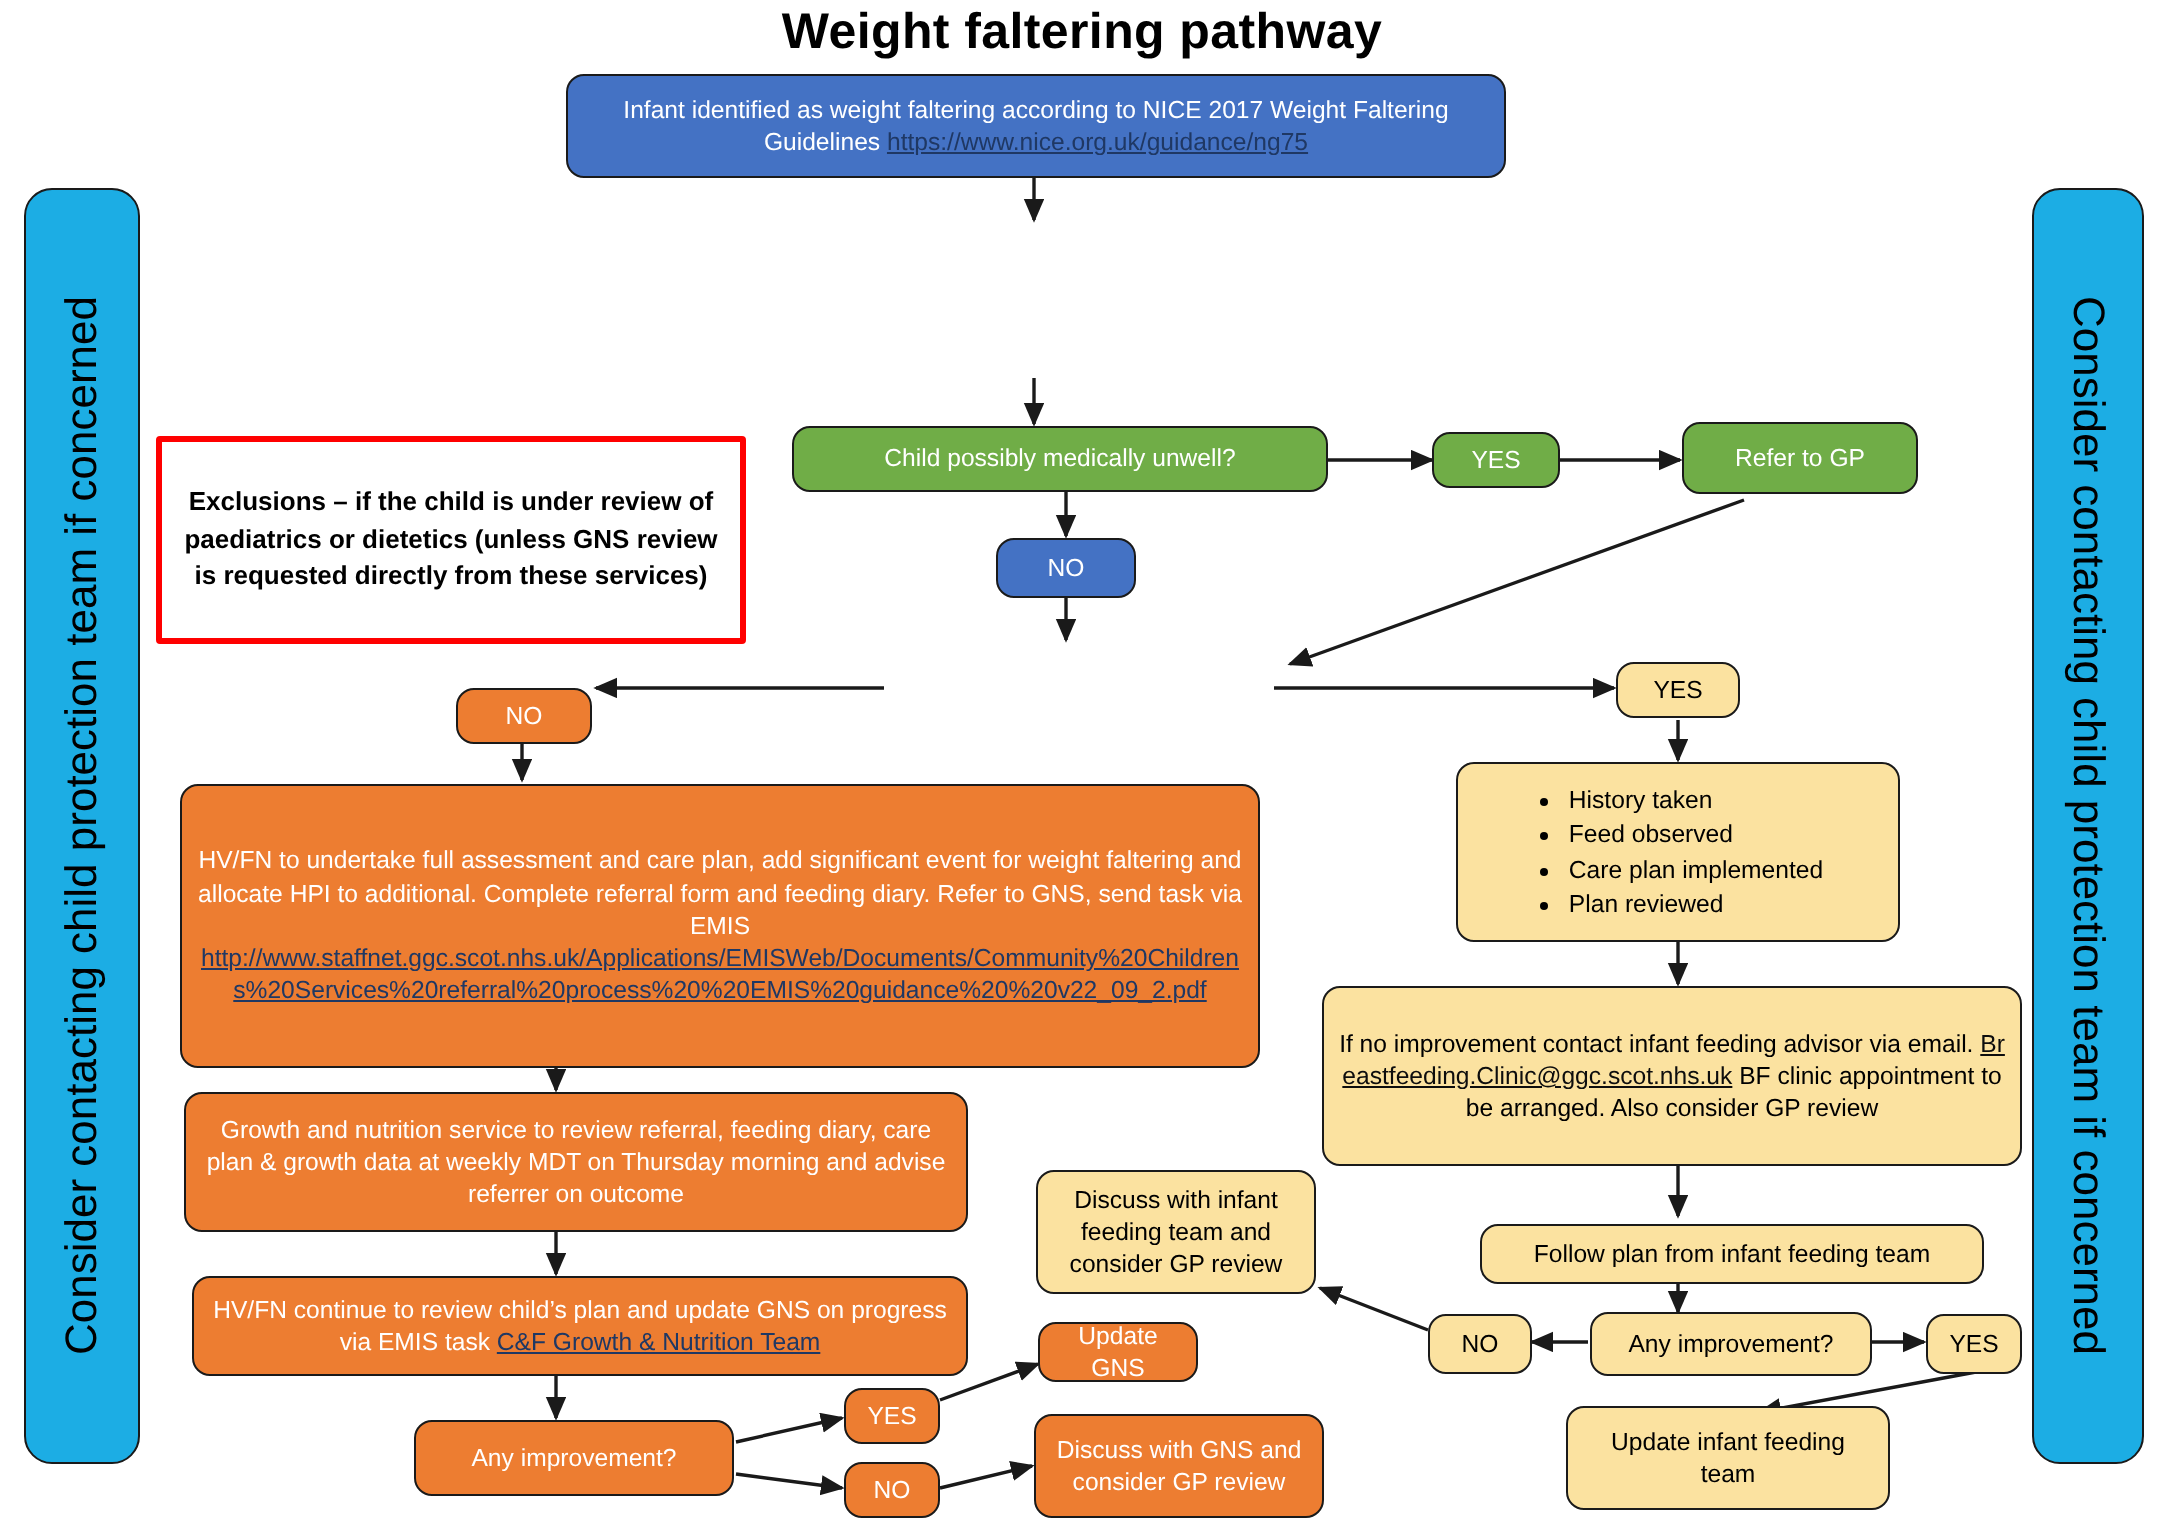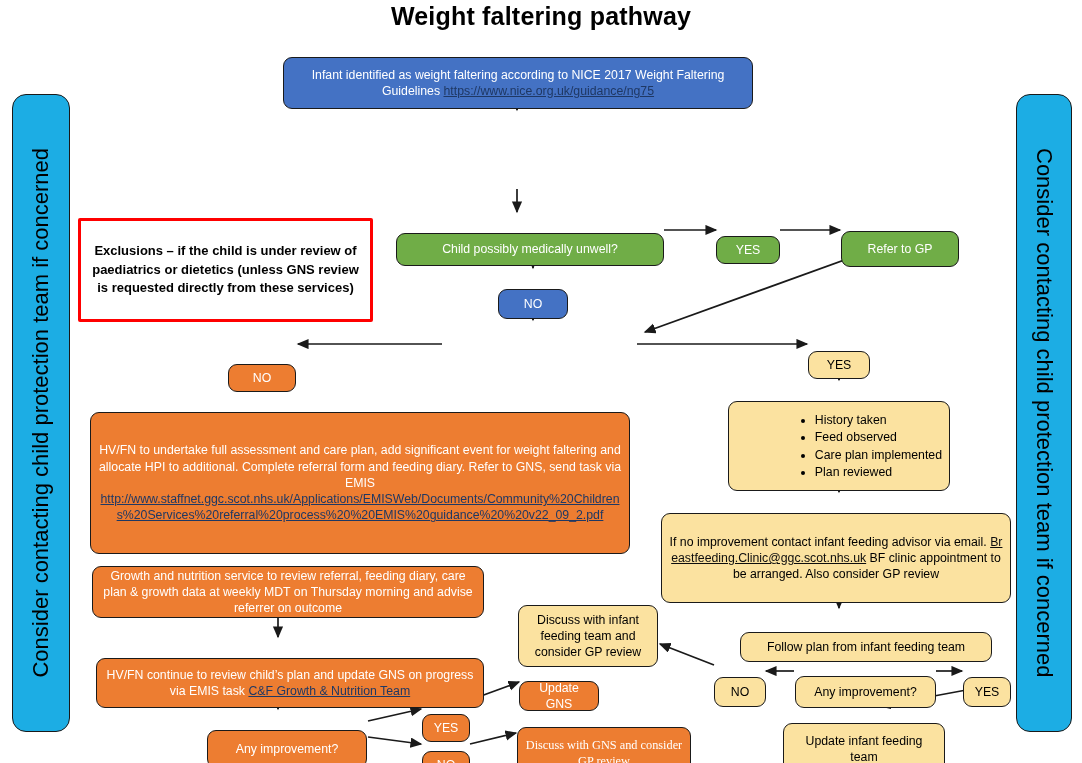--- a/index.html
+++ b/index.html
@@ -27,21 +27,20 @@
     position:absolute;
     box-sizing:border-box;
     border:1.4px solid #1a1a1a;
     border-radius:9px;
     display:flex;
     align-items:center;
     justify-content:center;
     text-align:center;
     line-height:1.32;
     padding:3px 7px;
-    margin-top:20px;
   }
   .blue{background:#4472C4;color:#ffffff;}
   .green{background:#70AD47;color:#ffffff;}
   .orange{background:#ED7D31;color:#ffffff;}
   .yellow{background:#FBE2A0;color:#000000;}
 
   .node a, .node .lnk{
     color:inherit;
     text-decoration:underline;
     word-break:break-all;
@@ -183,41 +182,41 @@
 
   <div class="node yellow f12" style="left:808px;top:331px;width:62px;height:28px;">YES</div>
 
   <div class="node orange f12" style="left:90px;top:392px;width:540px;height:142px;">
     <div>
       <span>HV/FN to undertake full assessment and care plan, add significant event for weight faltering and allocate HPI to additional. Complete referral form and feeding diary. Refer to GNS, send task via EMIS</span><br>
       <span class="lnk">http://www.staffnet.ggc.scot.nhs.uk/Applications/EMISWeb/Documents/Community%20Childrens%20Services%20referral%20process%20%20EMIS%20guidance%20%20v22_09_2.pdf</span>
     </div>
   </div>
 
-  <div class="node orange f12" style="left:92px;top:546px;width:392px;height:52px;">Growth and nutrition service to review referral, feeding diary, care plan &amp; growth data at weekly MDT on Thursday morning and advise referrer on outcome</div>
+  <div class="node orange f12" style="left:92px;top:546px;width:392px;height:70px;">Growth and nutrition service to review referral, feeding diary, care plan &amp; growth data at weekly MDT on Thursday morning and advise referrer on outcome</div>
 
   <div class="node orange f12" style="left:96px;top:638px;width:388px;height:50px;">
     <div>
       <span>HV/FN continue to review child’s plan and update GNS on progress via EMIS task </span><span class="lnk">C&amp;F Growth &amp; Nutrition Team</span>
     </div>
   </div>
 
   <div class="node orange f12" style="left:207px;top:710px;width:160px;height:38px;">Any improvement?</div>
 
   <div class="node orange f12" style="left:422px;top:694px;width:48px;height:28px;">YES</div>
 
   <div class="node orange f12" style="left:422px;top:731px;width:48px;height:28px;">NO</div>
 
   <div class="node orange f12" style="left:519px;top:661px;width:80px;height:30px;">Update GNS</div>
 
-  <div class="node orange f12" style="left:517px;top:707px;width:174px;height:52px;font-family:Liberation Serif, serif;">Discuss with GNS and consider GP review</div>
+  <div class="node orange f12" style="left:517px;top:707px;width:145px;height:52px;">Discuss with GNS and consider GP review</div>
 
   <div class="node yellow f12" style="left:518px;top:585px;width:140px;height:62px;">Discuss with infant feeding team and consider GP review</div>
 
-  <div class="node yellow f12" style="left:728px;top:381px;width:222px;height:90px;justify-content:flex-end;">
+  <div class="node yellow f12" style="left:728px;top:381px;width:222px;height:90px;justify-content:center;">
     <ul class="bullets">
       <li>History taken</li>
       <li>Feed observed</li>
       <li>Care plan implemented</li>
       <li>Plan reviewed</li>
     </ul>
   </div>
 
   <div class="node yellow f12" style="left:661px;top:493px;width:350px;height:90px;">
     <div>

